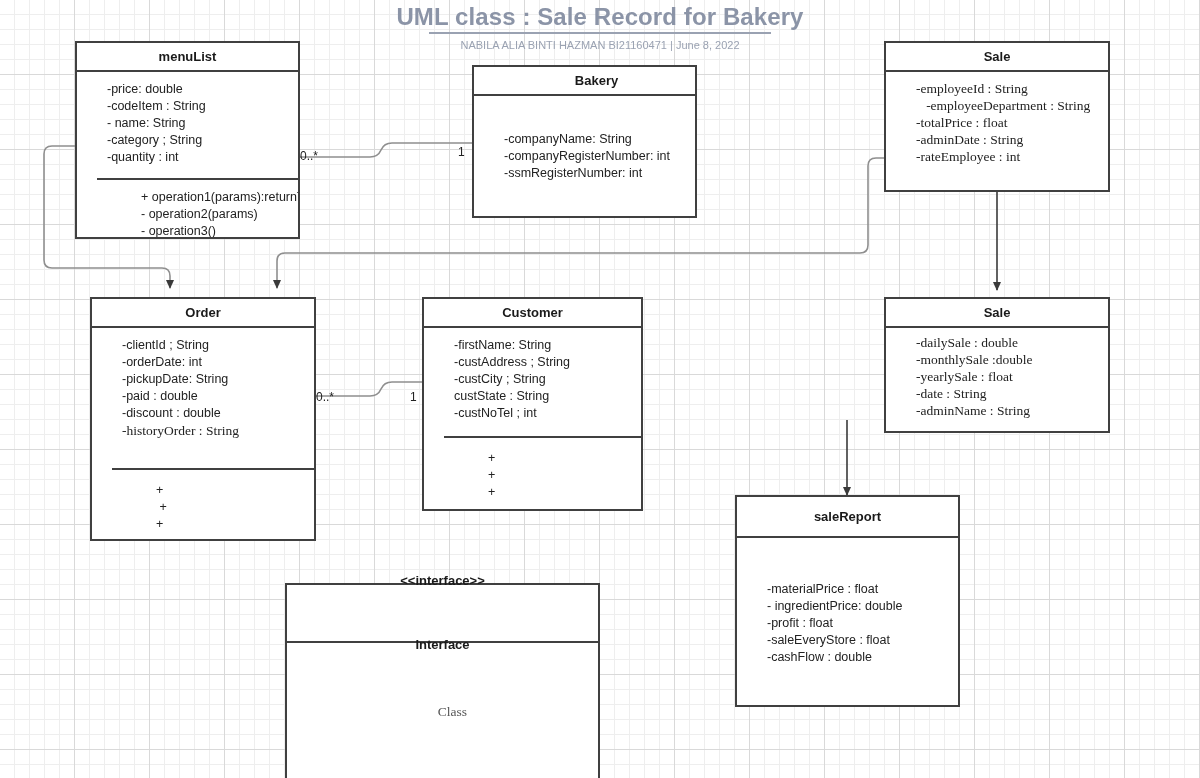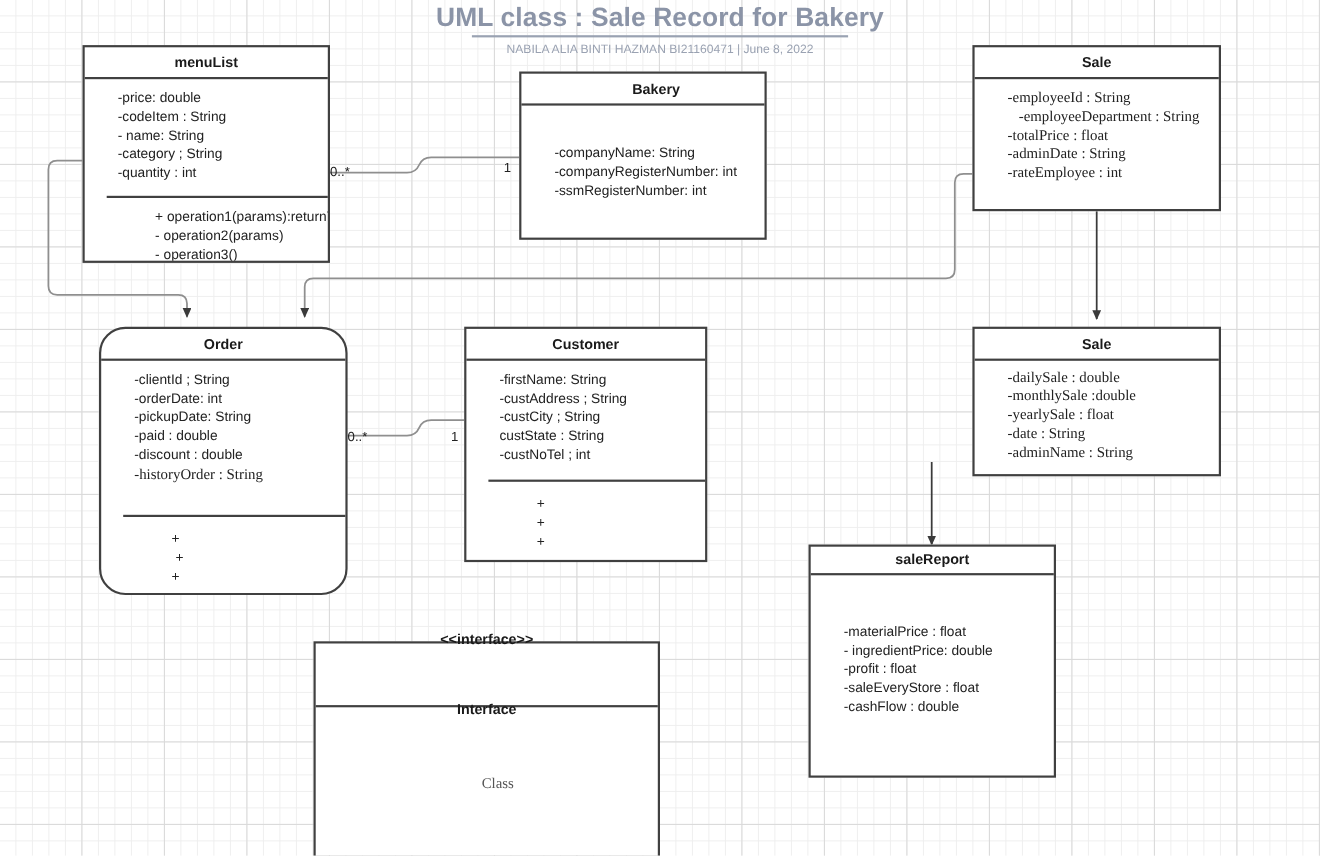--- a/index.html
+++ b/index.html
@@ -208,21 +208,21 @@
     <div class="uml-header" style="height:29px;">Sale</div>
     <div class="uml-section serif" style="height:118px; padding-top:8px;">
       <div class="uml-line">-employeeId : String</div>
       <div class="uml-line">   -employeeDepartment : String</div>
       <div class="uml-line">-totalPrice : float</div>
       <div class="uml-line">-adminDate : String</div>
       <div class="uml-line">-rateEmployee : int</div>
     </div>
   </div>
 
-  <div class="uml-class" style="left:90px; top:297px; width:226px; height:244px;border-radius:24px;">
+  <div class="uml-class" style="left:90px; top:297px; width:226px; height:244px;">
     <div class="uml-header" style="height:29px;">Order</div>
     <div class="uml-section" style="height:140px;">
       <div class="uml-line">-clientId ; String</div>
       <div class="uml-line">-orderDate: int</div>
       <div class="uml-line">-pickupDate: String</div>
       <div class="uml-line">-paid : double</div>
       <div class="uml-line">-discount : double</div>
       <div class="uml-line serif">-historyOrder : String</div>
     </div>
     <div class="uml-section divided" style="height:71px; padding-top:12px;">
@@ -253,21 +253,21 @@
     <div class="uml-section serif" style="height:103px; padding-top:6px;">
       <div class="uml-line">-dailySale : double</div>
       <div class="uml-line">-monthlySale :double</div>
       <div class="uml-line">-yearlySale : float</div>
       <div class="uml-line">-date : String</div>
       <div class="uml-line">-adminName : String</div>
     </div>
   </div>
 
   <div class="uml-class" style="left:735px; top:495px; width:225px; height:212px;">
-    <div class="uml-header" style="height:26px;">saleReport</div>
+    <div class="uml-header" style="height:41px;">saleReport</div>
     <div class="uml-section center-v" style="height:170px;">
       <div class="uml-line">-materialPrice : float</div>
       <div class="uml-line">- ingredientPrice: double</div>
       <div class="uml-line">-profit : float</div>
       <div class="uml-line">-saleEveryStore : float</div>
       <div class="uml-line">-cashFlow : double</div>
     </div>
   </div>
 
   <div class="uml-class" style="left:285px; top:583px; width:315px; height:197px;">

